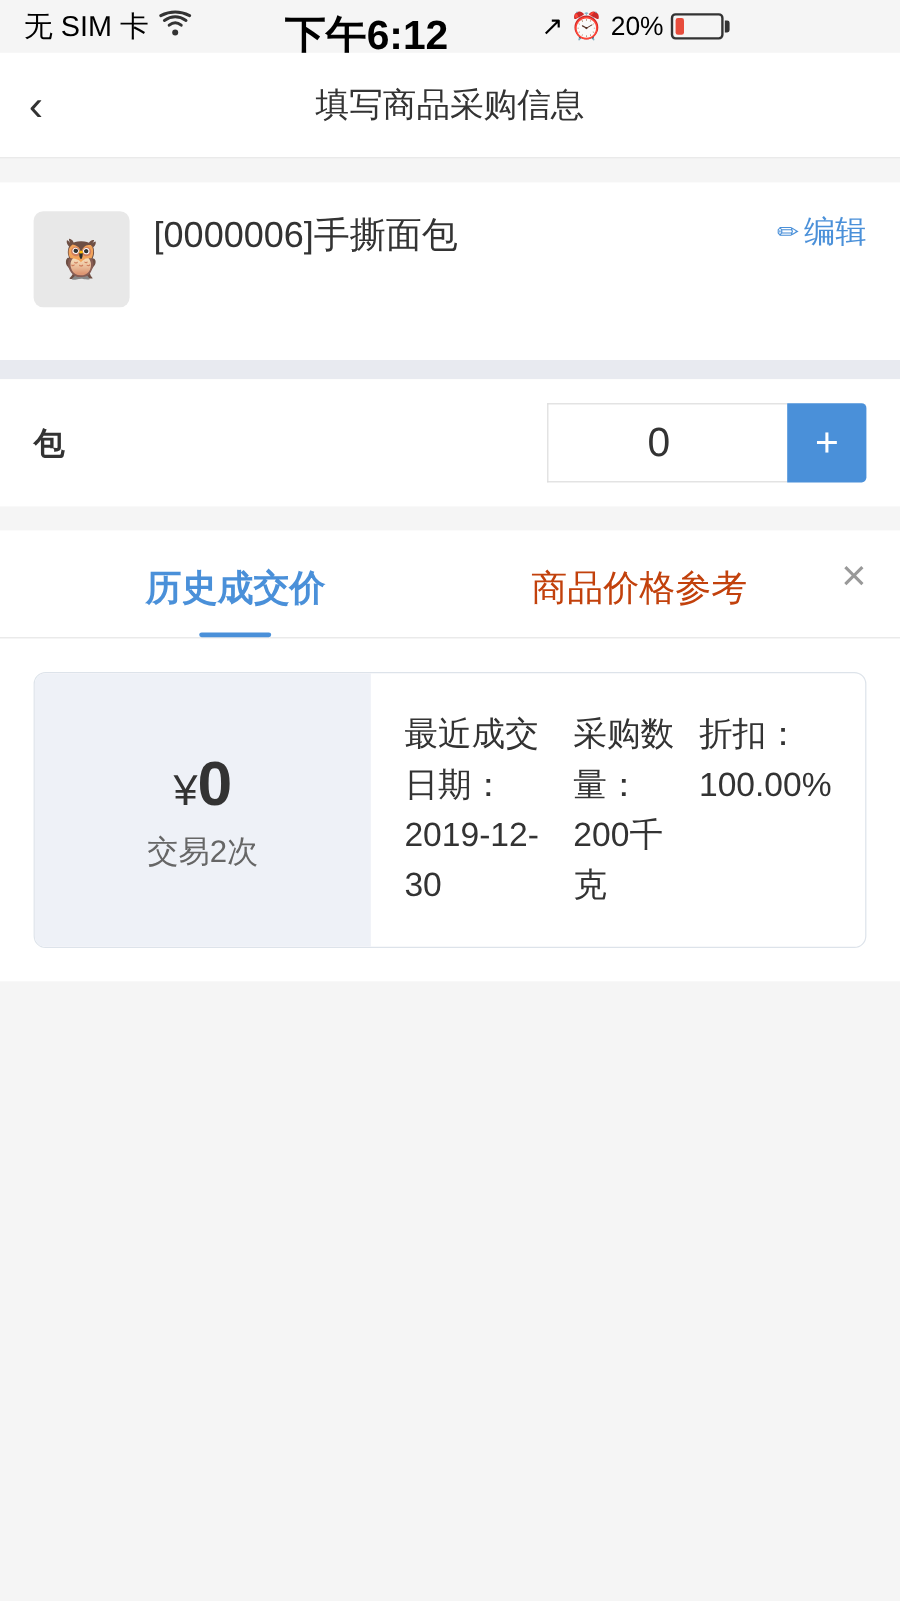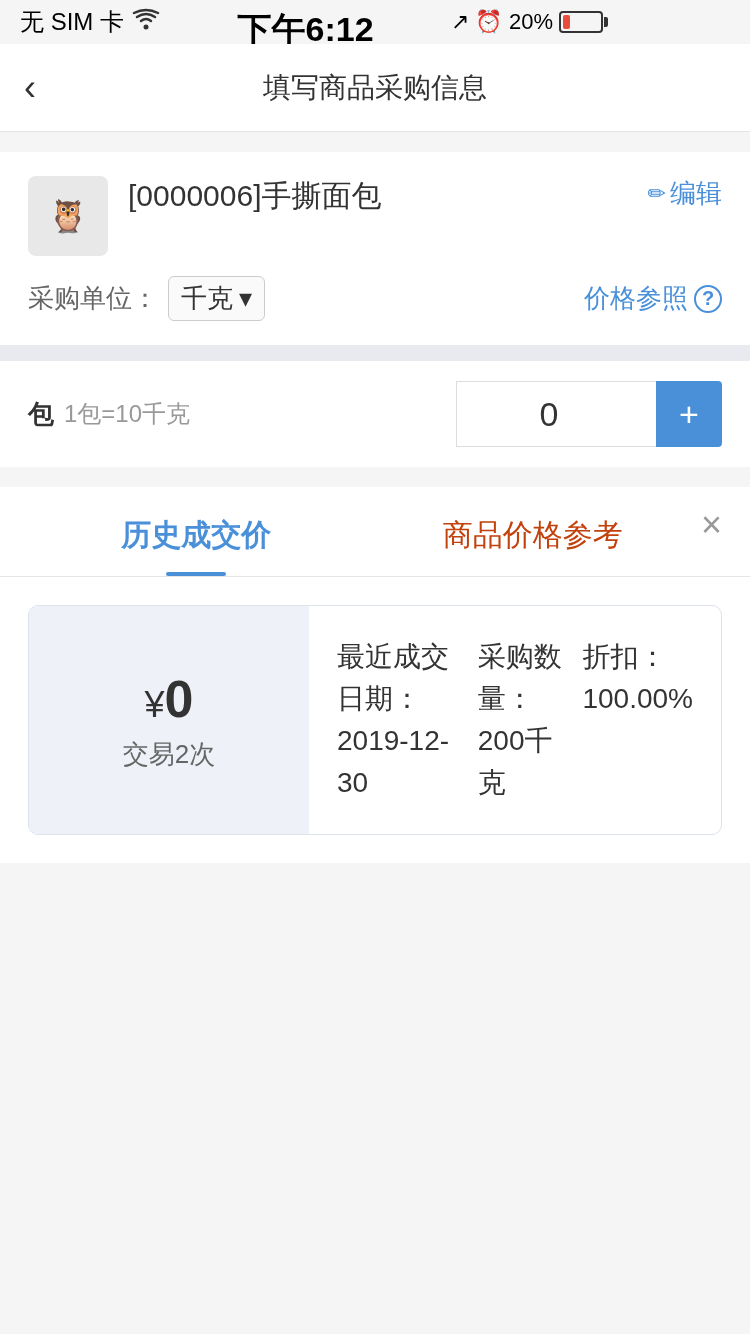--- a/index.html
+++ b/index.html
@@ -374,43 +374,27 @@
           <span>[0000006]</span><span>手撕面包</span>
         </span>
       </div>
     </div>
     <div class="edit-btn">
       <span class="edit-icon">✏</span>
       <span>编辑</span>
     </div>
   </div>
 
-  <div class="product-unit-row">
-    <div class="unit-label">
-      <span>采购单位：</span>
-      <div class="unit-select">
-        <span>千克</span>
-        <span>▾</span>
-      </div>
-    </div>
-    <div class="price-ref">
-      <span>价格参照</span>
-      <div class="price-ref-icon">
-        <span>?</span>
-      </div>
-    </div>
-  </div>
 </div>
 
 <div class="section-divider"></div>
 
 <div class="quantity-row">
   <div class="quantity-label">
     <span class="quantity-unit-badge">包</span>
-    <span class="quantity-sub">1包=10千克</span>
   </div>
   <div class="quantity-input-group">
     <input class="qty-input" type="number" value="0" style="">
     <button class="qty-plus">
       <span>+</span>
     </button>
   </div>
 </div>
 
 <div class="tabs-section">

